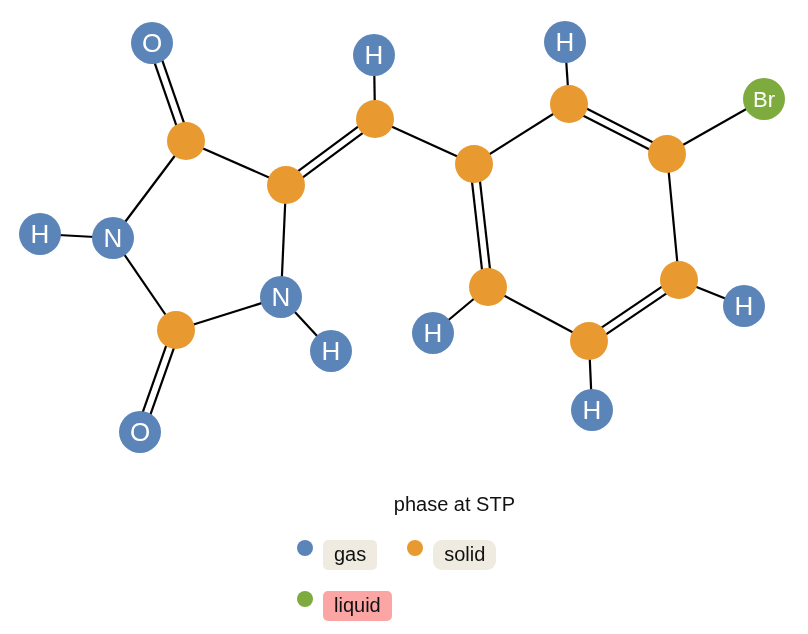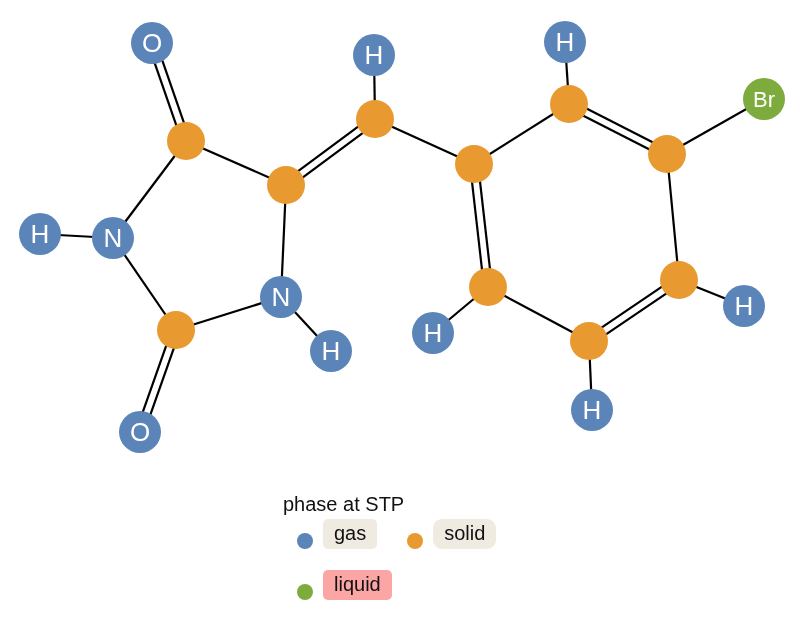--- a/index.html
+++ b/index.html
@@ -27,37 +27,37 @@
   }
   .legend {
     position: absolute;
     left: 283px;
     top: 493px;
     width: 232px;
     display: flex;
     flex-direction: column;
   }
   .legend-title {
-    text-align: left;
+    text-align: right;
     font-size: 20px;
     color: #111111;
-    margin-bottom: 3px;
+    margin-bottom: 24px;
     white-space: nowrap;
   }
   .legend-rows { display: flex; flex-direction: column; }
   .legend-row {
     display: flex;
     gap: 30px;
     padding-left: 14px;
     margin-bottom: 21px;
     align-items: center;
   }
   .legend-item {
     display: flex;
-    align-items: flex-end;
+    align-items: flex-start;
     gap: 10px;
   }
   .legend-dot {
     width: 16px;
     height: 16px;
     border-radius: 50%;
     display: inline-block;
     flex: 0 0 auto;
   }
   .legend-label {

